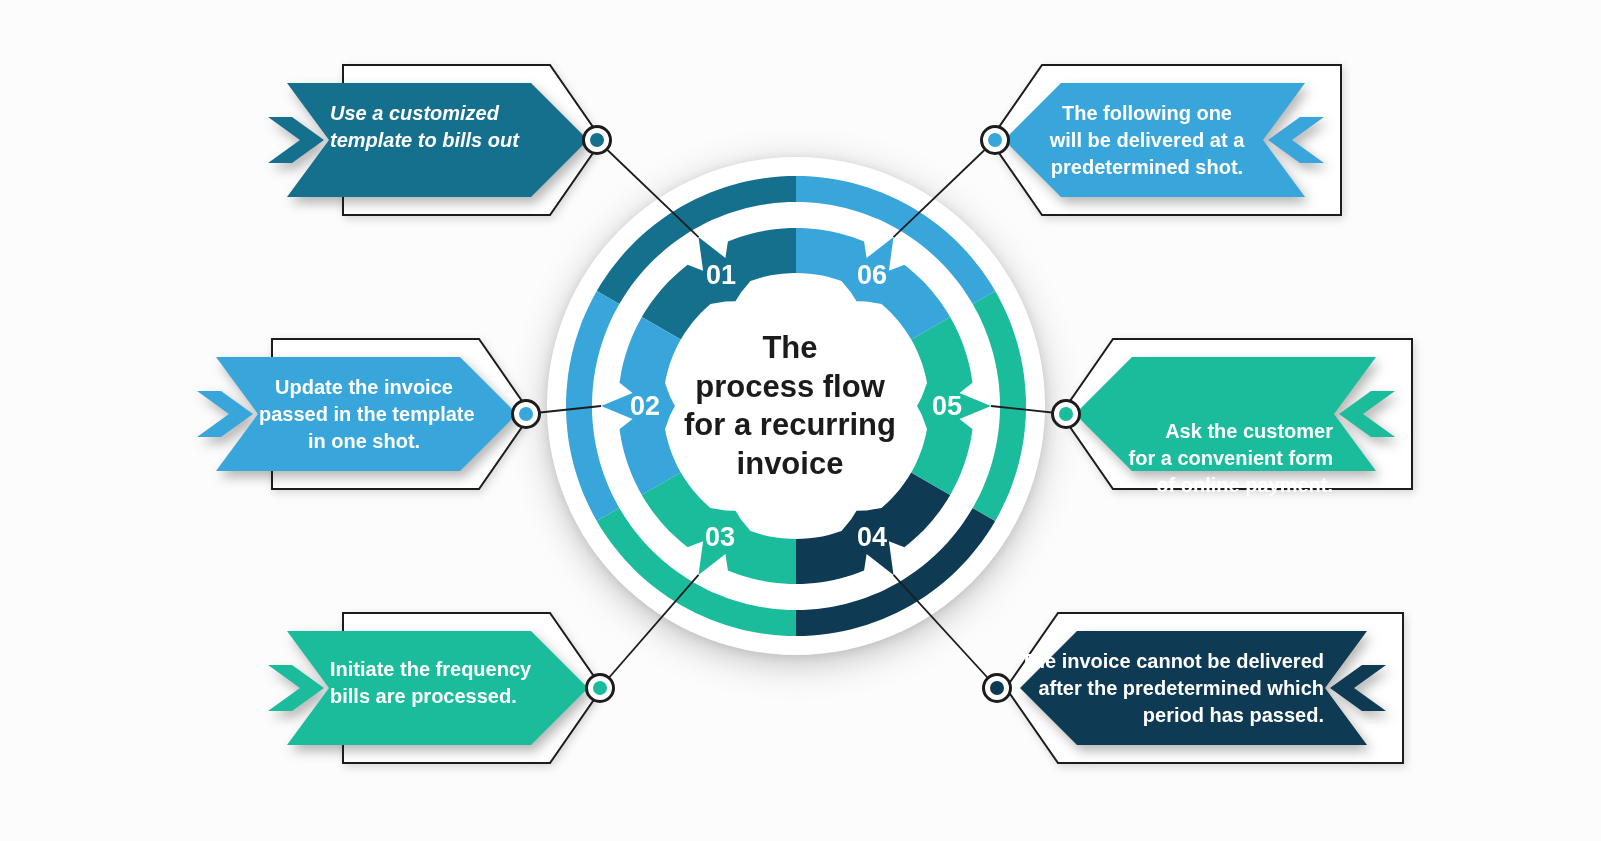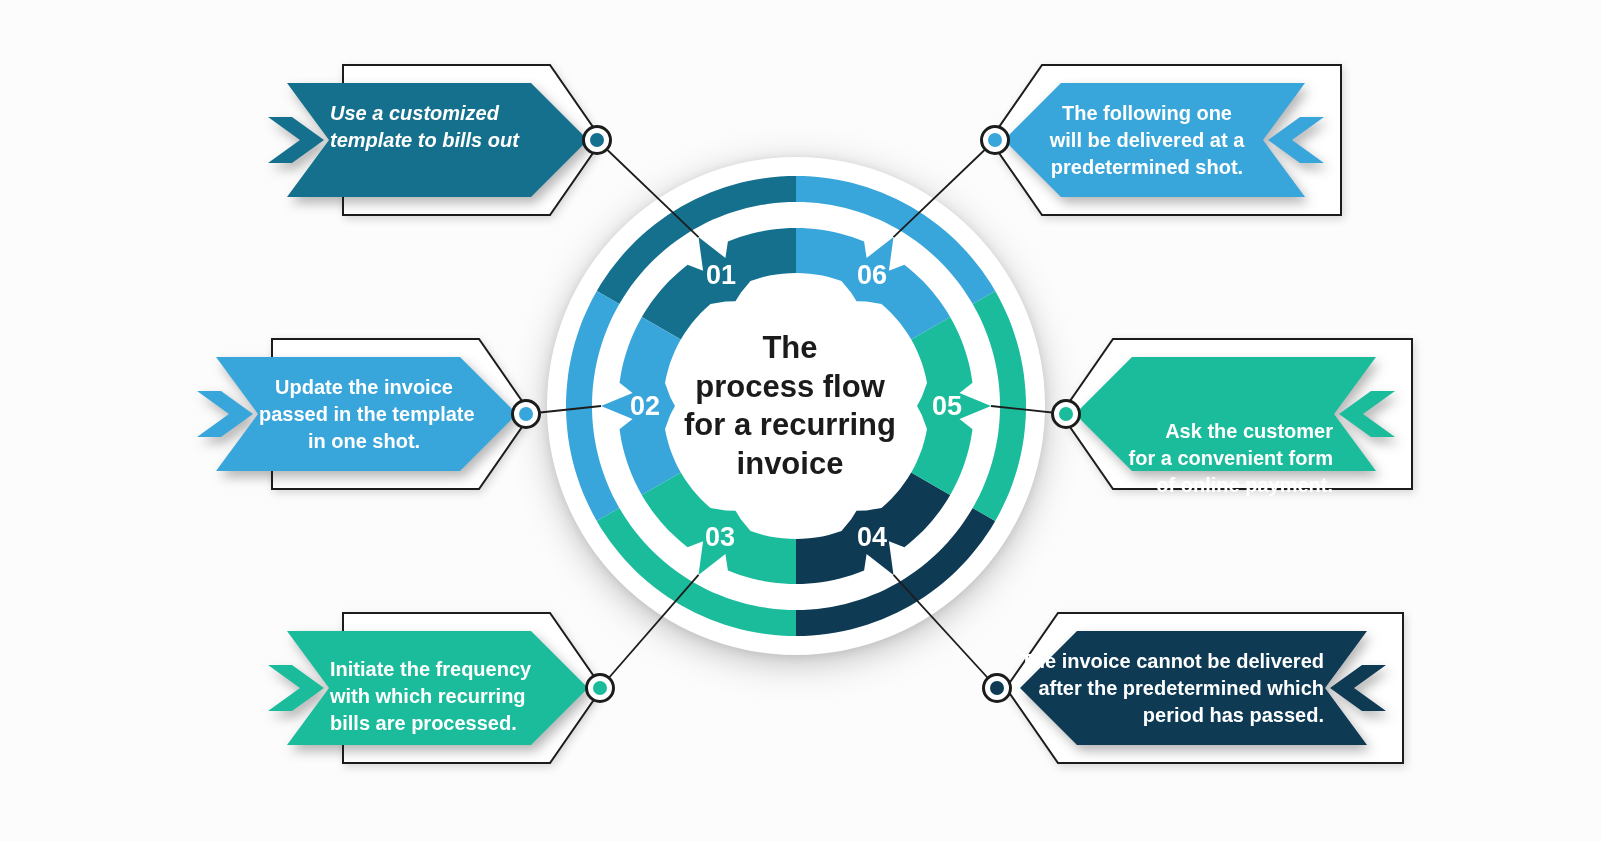--- a/index.html
+++ b/index.html
@@ -142,21 +142,20 @@
     <span>Use a customized</span>
     <span>template to bills out</span>
   </div>
   <div class="callout-text ct-1">
     <span>Update the invoice</span>
     <span>passed in the template</span>
     <span>in one shot.</span>
   </div>
   <div class="callout-text ct-2">
     <span>Initiate the frequency</span>
-    <span>with which recurring</span>
     <span>bills are processed.</span>
   </div>
   <div class="callout-text ct-3">
     <span>The following one</span>
     <span>will be delivered at a</span>
     <span>predetermined shot.</span>
   </div>
   <div class="callout-text ct-4">
     <span>Ask the customer</span>
     <span>for a convenient form</span>

